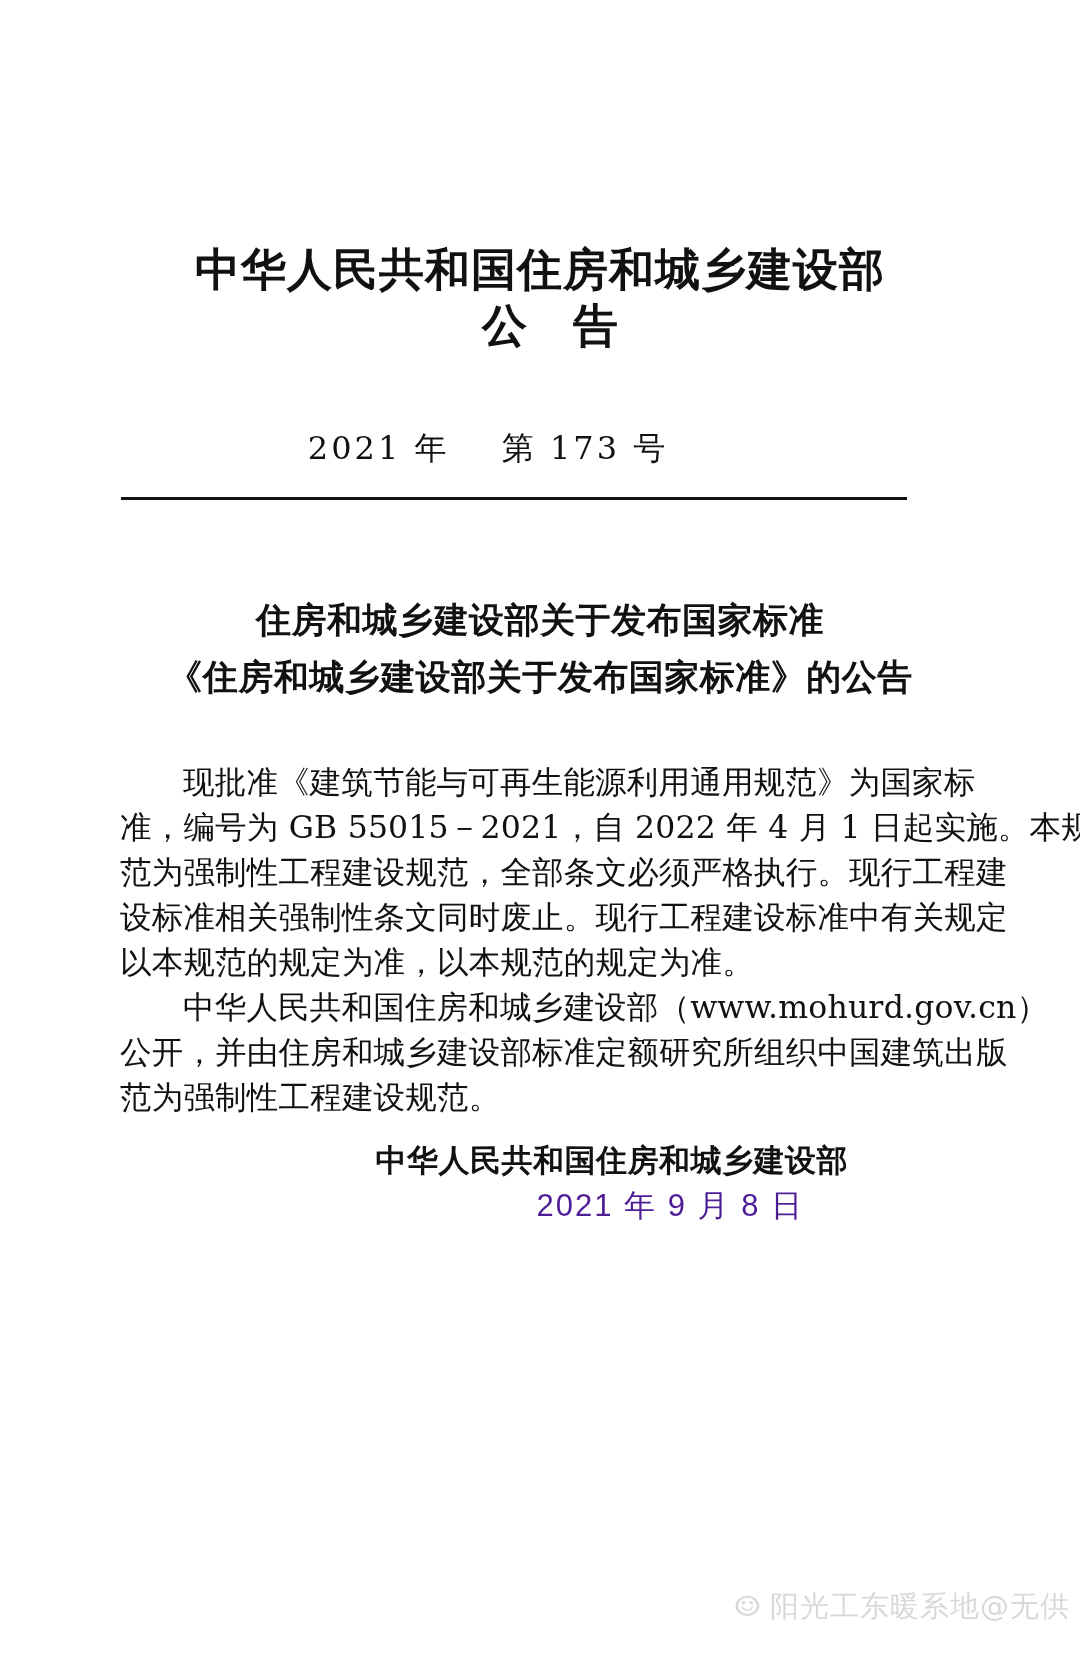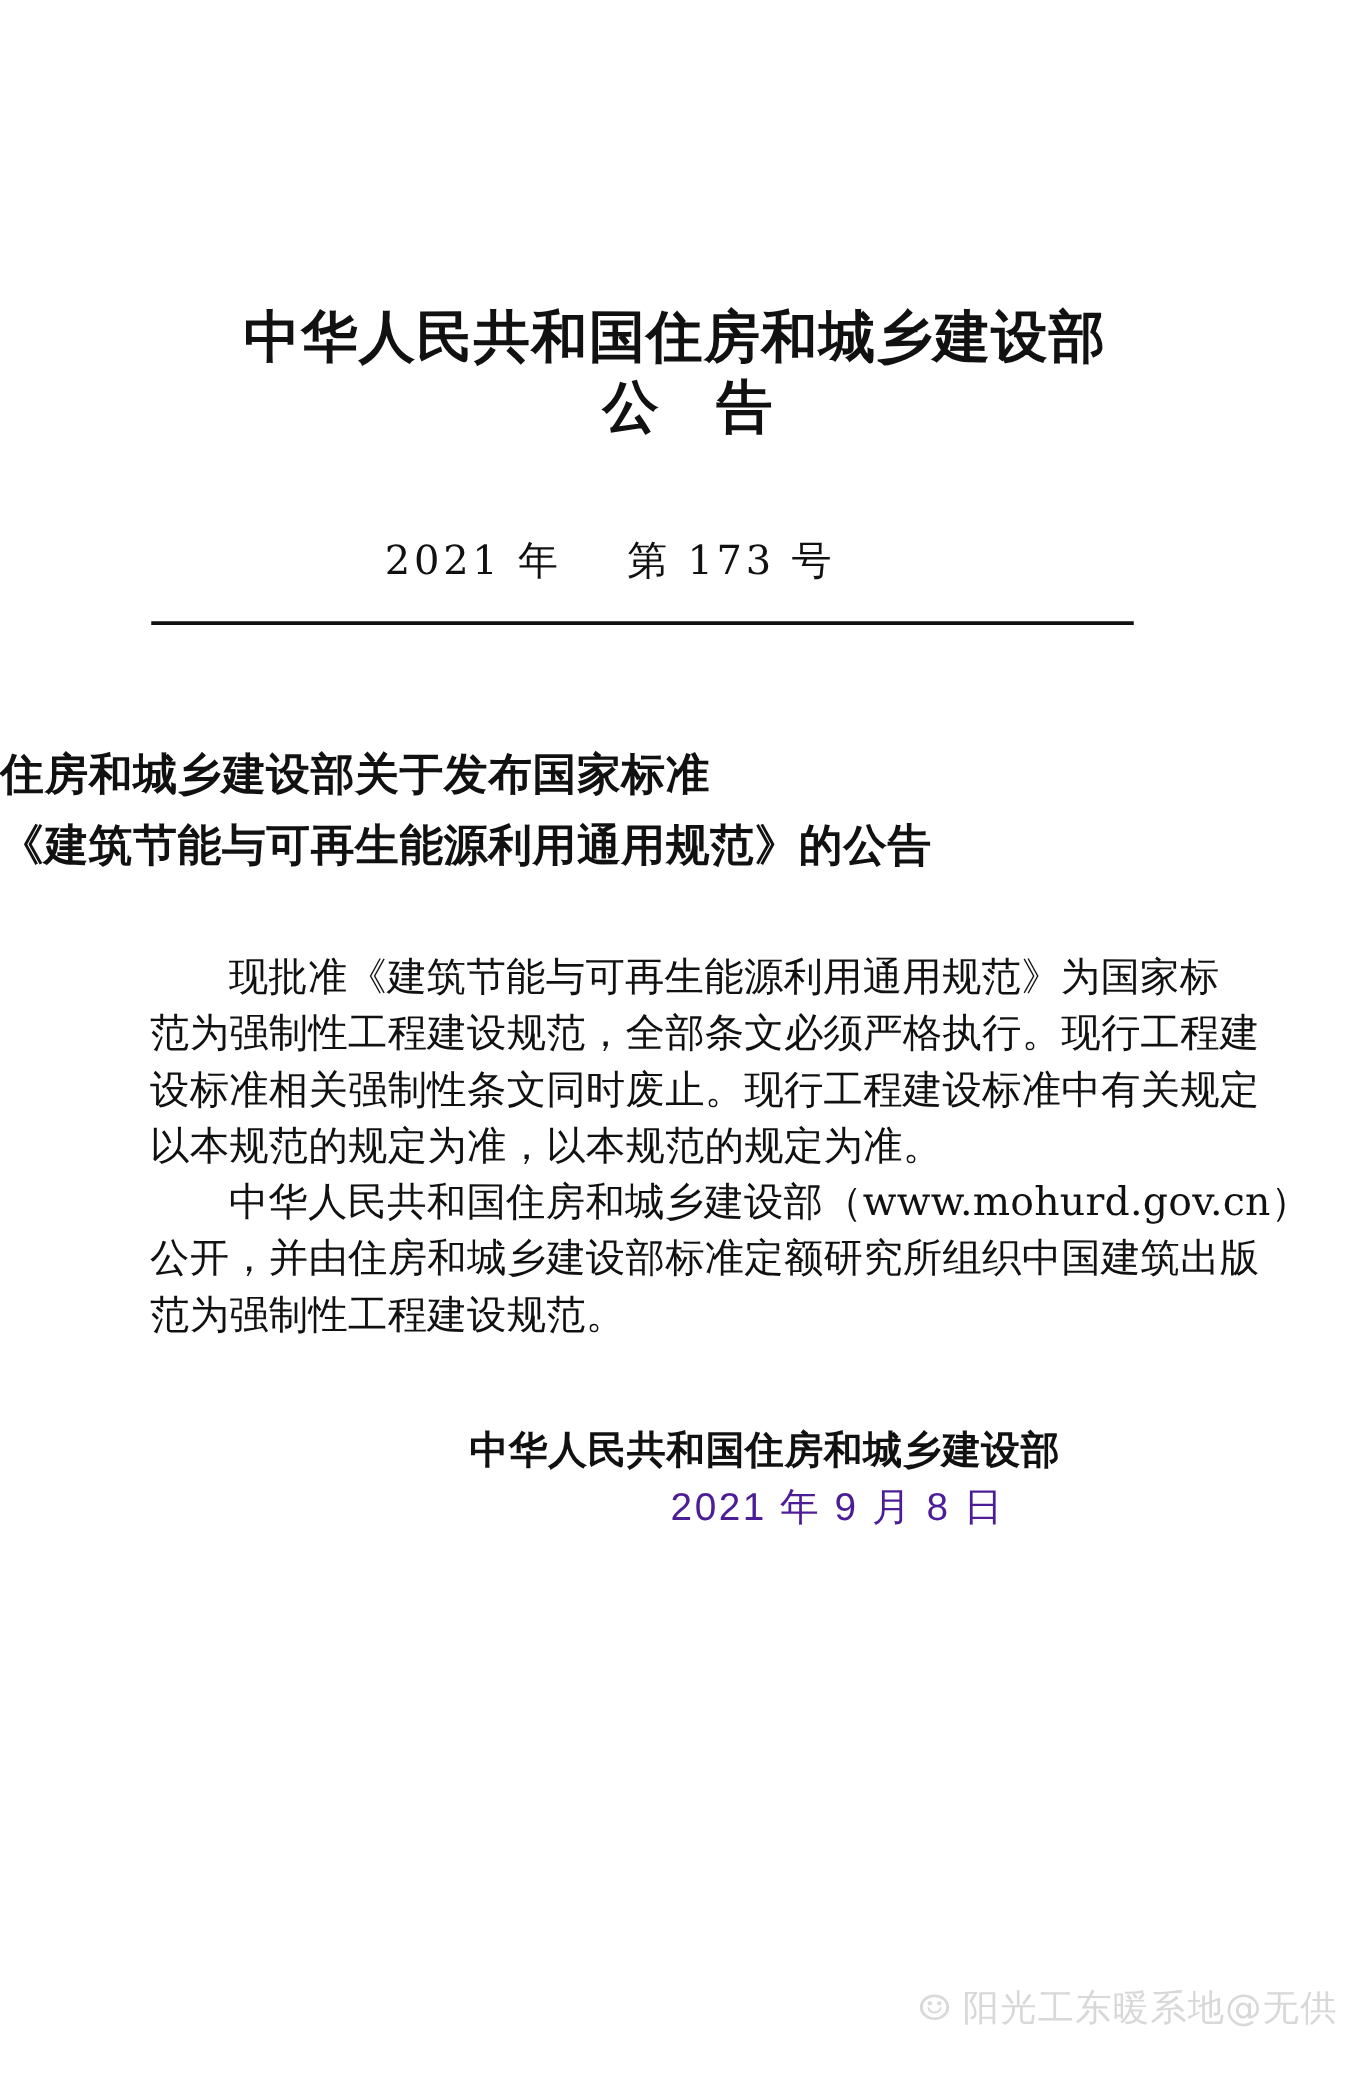--- a/index.html
+++ b/index.html
@@ -74,20 +74,21 @@
     height: 3px;
     background: #111;
   }
 
   
   .doc-heading {
     position: absolute;
     left: 0;
     top: 592px;
     width: 1080px;
+    text-align: center;
   }
 
   .doc-heading div {
     font-family: "DejaVu Serif", "Liberation Serif", serif;
     font-weight: bold;
     font-size: 35px;
     line-height: 1.62;
     letter-spacing: 0.5px;
     color: #111;
     white-space: nowrap;
@@ -197,27 +198,28 @@
   <div class="issue-line">
     <span>2021 年</span>
     <span class="sp"></span>
     <span>第 173 号</span>
   </div>
 
   <div class="divider"></div>
 
   <div class="doc-heading">
     <div>住房和城乡建设部关于发布国家标准</div>
-    <div>《建筑节能与可再生能源利用通用规范》的公告</div>
+    <div>《住房和城乡建设部关于发布国家标准》的公告</div>
   </div>
 
   <div class="body-block">
 
     <p class="para">
       <span class="pline"><span class="indent"></span><span>现批准《建筑节能与可再生能源利用通用规范》为国家标</span></span>
+      <span class="pline">准，编号为 GB 55015－2021，自 2022 年 4 月 1 日起实施。本规</span>
       <span class="pline">范为强制性工程建设规范，全部条文必须严格执行。现行工程建</span>
       <span class="pline">设标准相关强制性条文同时废止。现行工程建设标准中有关规定</span>
       <span class="pline">以本规范的规定为准，以本规范的规定为准。</span>
     </p>
 
     <p class="para">
       <span class="pline"><span class="indent"></span><span>中华人民共和国住房和城乡建设部（www.mohurd.gov.cn）</span></span>
       <span class="pline">公开，并由住房和城乡建设部标准定额研究所组织中国建筑出版</span>
       <span class="pline">范为强制性工程建设规范。</span>
     </p>

